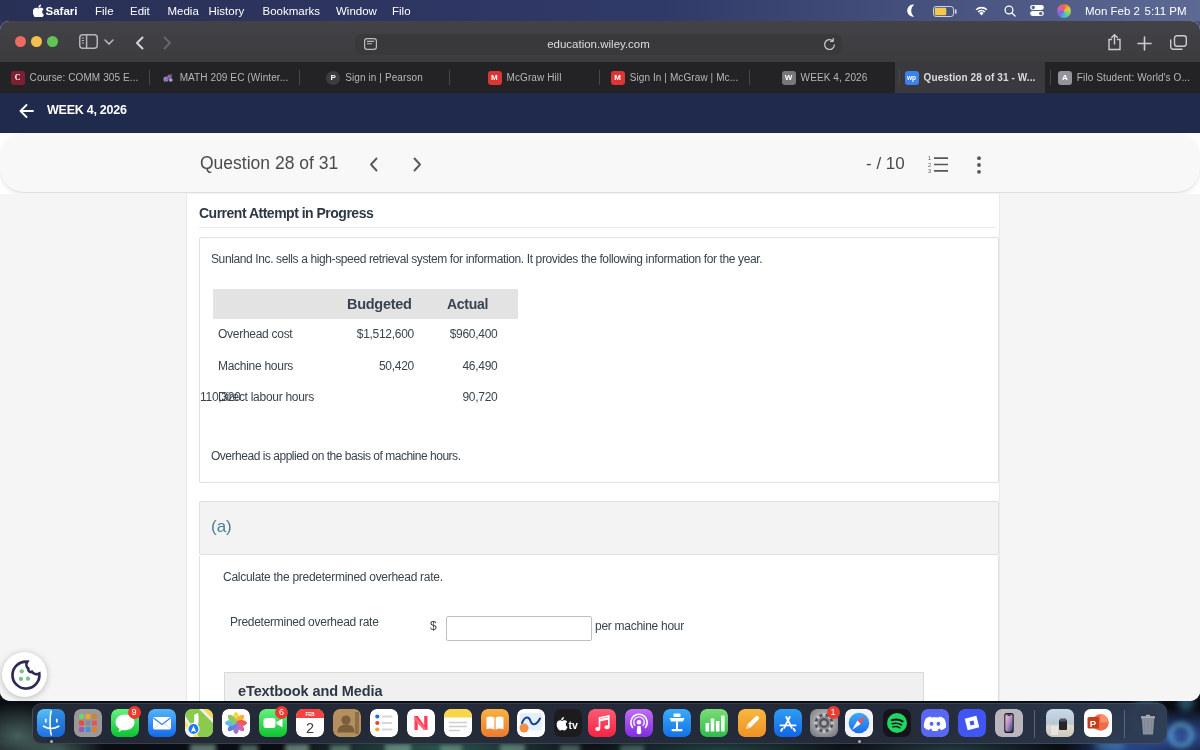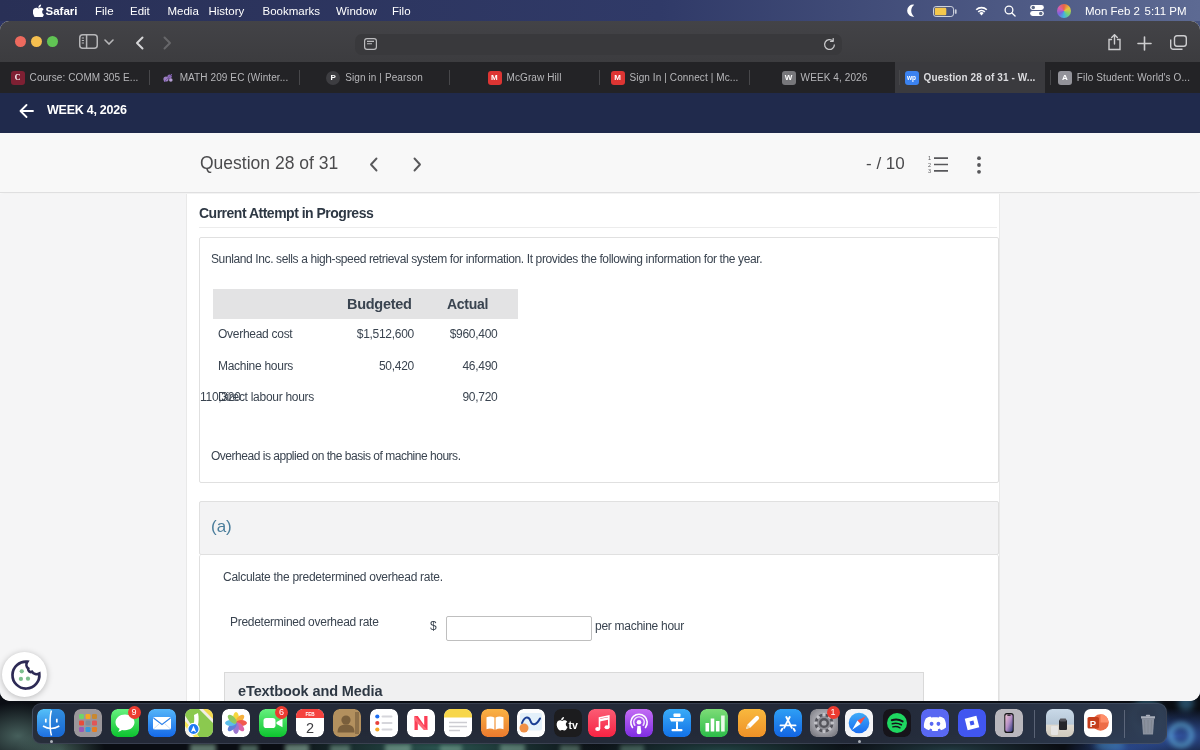--- a/index.html
+++ b/index.html
@@ -42,21 +42,21 @@
   .tab .tico { width:14px; height:14px; border-radius:3px; flex:0 0 auto;
     display:flex; align-items:center; justify-content:center; color:#fff; font-size:8px; font-weight:bold; }
   .tabsep { position:absolute; top:8px; width:1px; height:15px; background:#47474a; }
   .tab.active { background:#3a3a3e; color:#dcdcdf; border-radius:0; }
 
   
   #navybar { left:0; top:72px; width:1200px; height:40px; background:#202a4c; }
   #navybar .wk { position:absolute; left:47px; top:10px; color:#fff; font-size:12.5px; font-weight:bold; letter-spacing:-0.25px; }
 
   
-  #qheader { left:0; top:112px; width:1200px; height:60px; background:#f8f8f8; border-bottom:1px solid #dfdfe0; box-shadow:0 2px 5px rgba(0,0,0,0.07); }
+  #qheader { left:0; top:112px; width:1200px; height:60px; background:#f8f8f8; border-bottom:1px solid #dfdfe0; box-shadow:0 2px 5px rgba(0,0,0,0.07);border-radius:24px; }
 
   
   #main { left:0; top:173px; width:1200px; height:507px; background:#f5f5f6; }
   #panel { position:absolute; left:186px; top:0; width:814px; height:507px; background:#fff;
     border-left:1px solid #e9e9e9; border-right:1px solid #e9e9e9; }
 
   .card { position:absolute; background:#fff; border:1px solid #e0e0e0; border-radius:2px; }
   .ctext { position:absolute; color:#3a4450; font-size:12px; white-space:nowrap; letter-spacing:-0.28px; }
 
   
@@ -146,20 +146,21 @@
         </svg>
       <svg class="abs" style="left:163px;top:15px" width="9" height="14" viewBox="0 0 9 14" fill="none" stroke="#67676a" stroke-width="2" stroke-linecap="round" stroke-linejoin="round">
           <path d="M1.5 1.5 L7 7 L1.5 12.5"></path>
         </svg>
       <div class="abs" style="left:355px;top:12.5px;width:487px;height:21px;border-radius:7px;background:#39393c"></div>
       <svg class="abs" style="left:364px;top:17px" width="13" height="12" viewBox="0 0 13 12">
           <rect x="0.6" y="0.6" width="11.8" height="10.8" rx="2.4" fill="none" stroke="#bcbcbe" stroke-width="1.2"></rect>
           <line x1="3" y1="3.4" x2="10" y2="3.4" stroke="#bcbcbe" stroke-width="1.1"></line>
           <line x1="3" y1="5.7" x2="8" y2="5.7" stroke="#bcbcbe" stroke-width="1.1"></line>
         </svg>
+      <div class="abs" style="left:355px;top:12.5px;width:487px;height:21px;text-align:center;line-height:21px;color:#dededf;font-size:11.5px">education.wiley.com</div>
       <svg class="abs" style="left:823px;top:16.5px" width="13" height="13" viewBox="0 0 13 13" fill="none" stroke="#c8c8ca" stroke-width="1.3">
           <path d="M11.4 6.5 a4.9 4.9 0 1 1-1.45-3.45"></path>
           <path d="M10.2 0.6 L10.2 3.3 L7.5 3.3" stroke-linecap="round" stroke-linejoin="round"></path>
         </svg>
       <svg class="abs" style="left:1106.5px;top:13px" width="15" height="17" viewBox="0 0 15 17" fill="none" stroke="#cdcdcf" stroke-width="1.4" stroke-linecap="round">
           <path d="M4.5 5.5 H2 V15.5 H13 V5.5 H10.5"></path>
           <line x1="7.5" y1="1" x2="7.5" y2="10"></line>
           <path d="M4.7 3.6 L7.5 0.8 L10.3 3.6" stroke-linejoin="round"></path>
         </svg>
       <svg class="abs" style="left:1137px;top:15px" width="15" height="15" viewBox="0 0 15 15" stroke="#cdcdcf" stroke-width="1.6" stroke-linecap="round">
@@ -188,21 +189,21 @@
       <div class="tab" style="left:300px;width:149px">
           <span class="tico" style="background:#3d3d41;border-radius:50%">P</span>
           <span class="tlbl">Sign in | Pearson</span>
         </div>
       <div class="tab" style="left:450px;width:149px">
           <span class="tico" style="background:#dd3533">M</span>
           <span class="tlbl">McGraw Hill</span>
         </div>
       <div class="tab" style="left:600px;width:149px">
           <span class="tico" style="background:#dd3533">M</span>
-          <span class="tlbl">Sign In | Connect | Mc...</span>
+          <span class="tlbl">Sign In | McGraw | Mc...</span>
         </div>
       <div class="tab" style="left:750px;width:149px">
           <span class="tico" style="background:#77777b">W</span>
           <span class="tlbl">WEEK 4, 2026</span>
         </div>
       <div class="tab active" style="left:895px;width:150px">
           <span class="tico" style="background:#3b82f0;font-size:6.5px">wp</span>
           <span class="tlbl" style="font-weight:bold">Question 28 of 31 - W...</span>
         </div>
       <div class="tab" style="left:1050px;width:148px">

